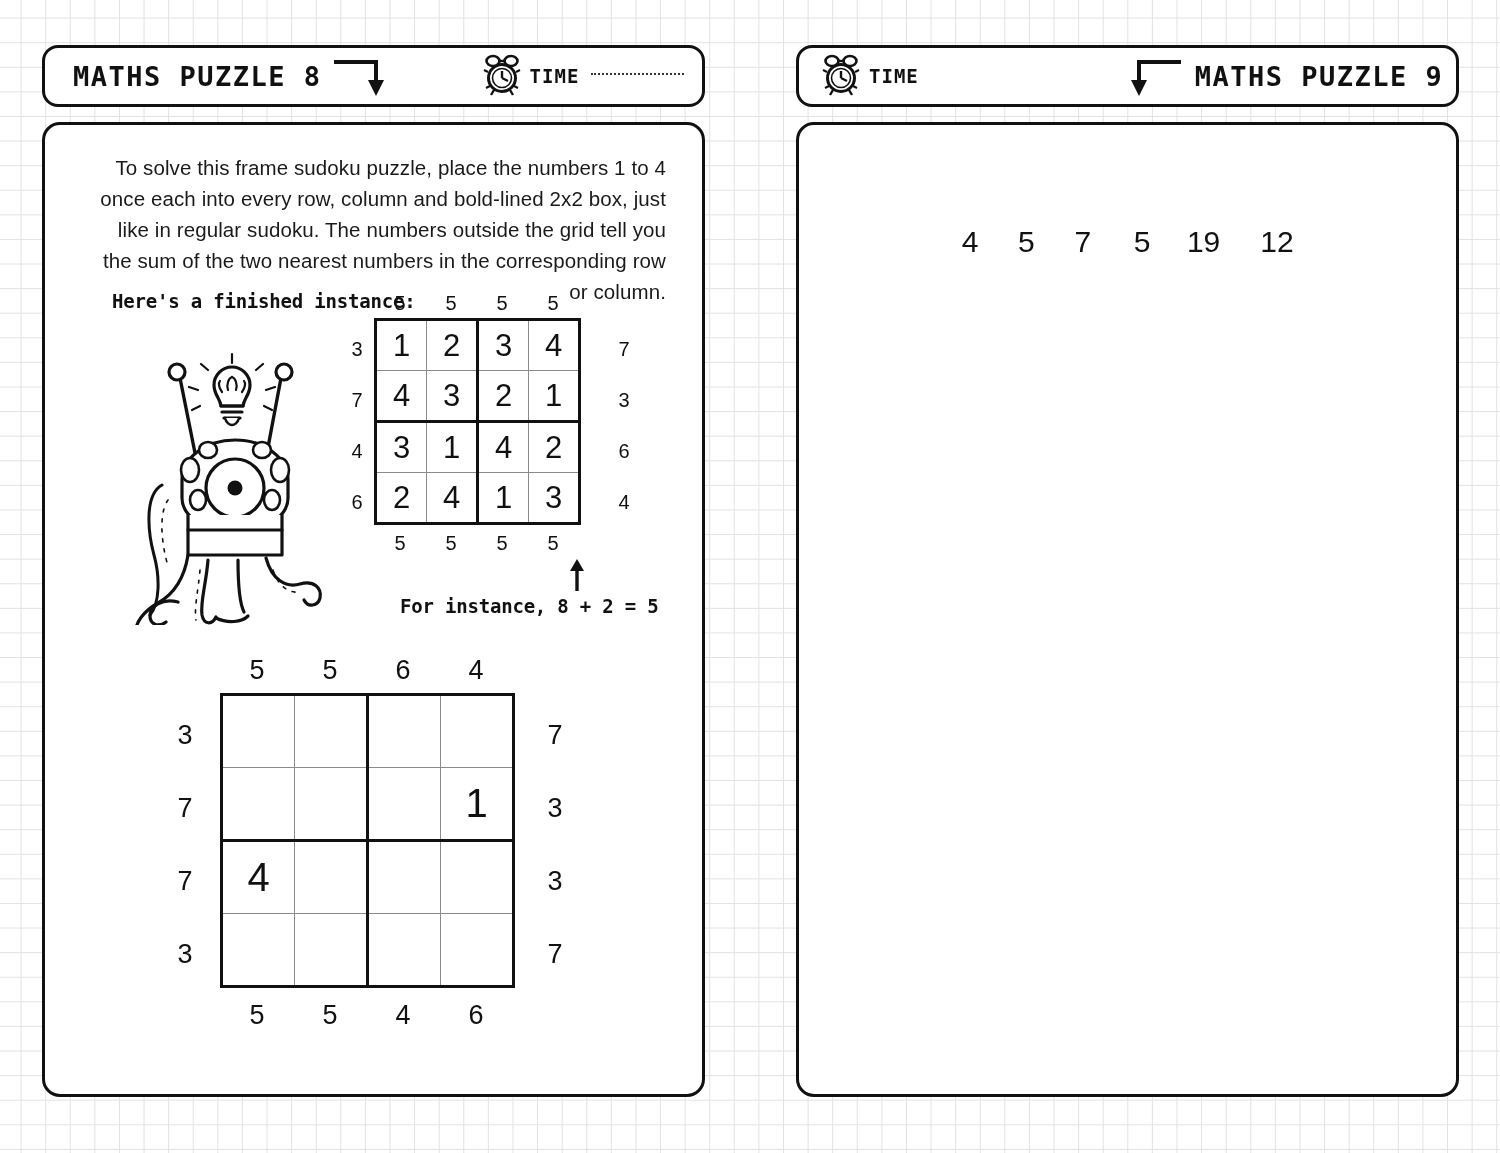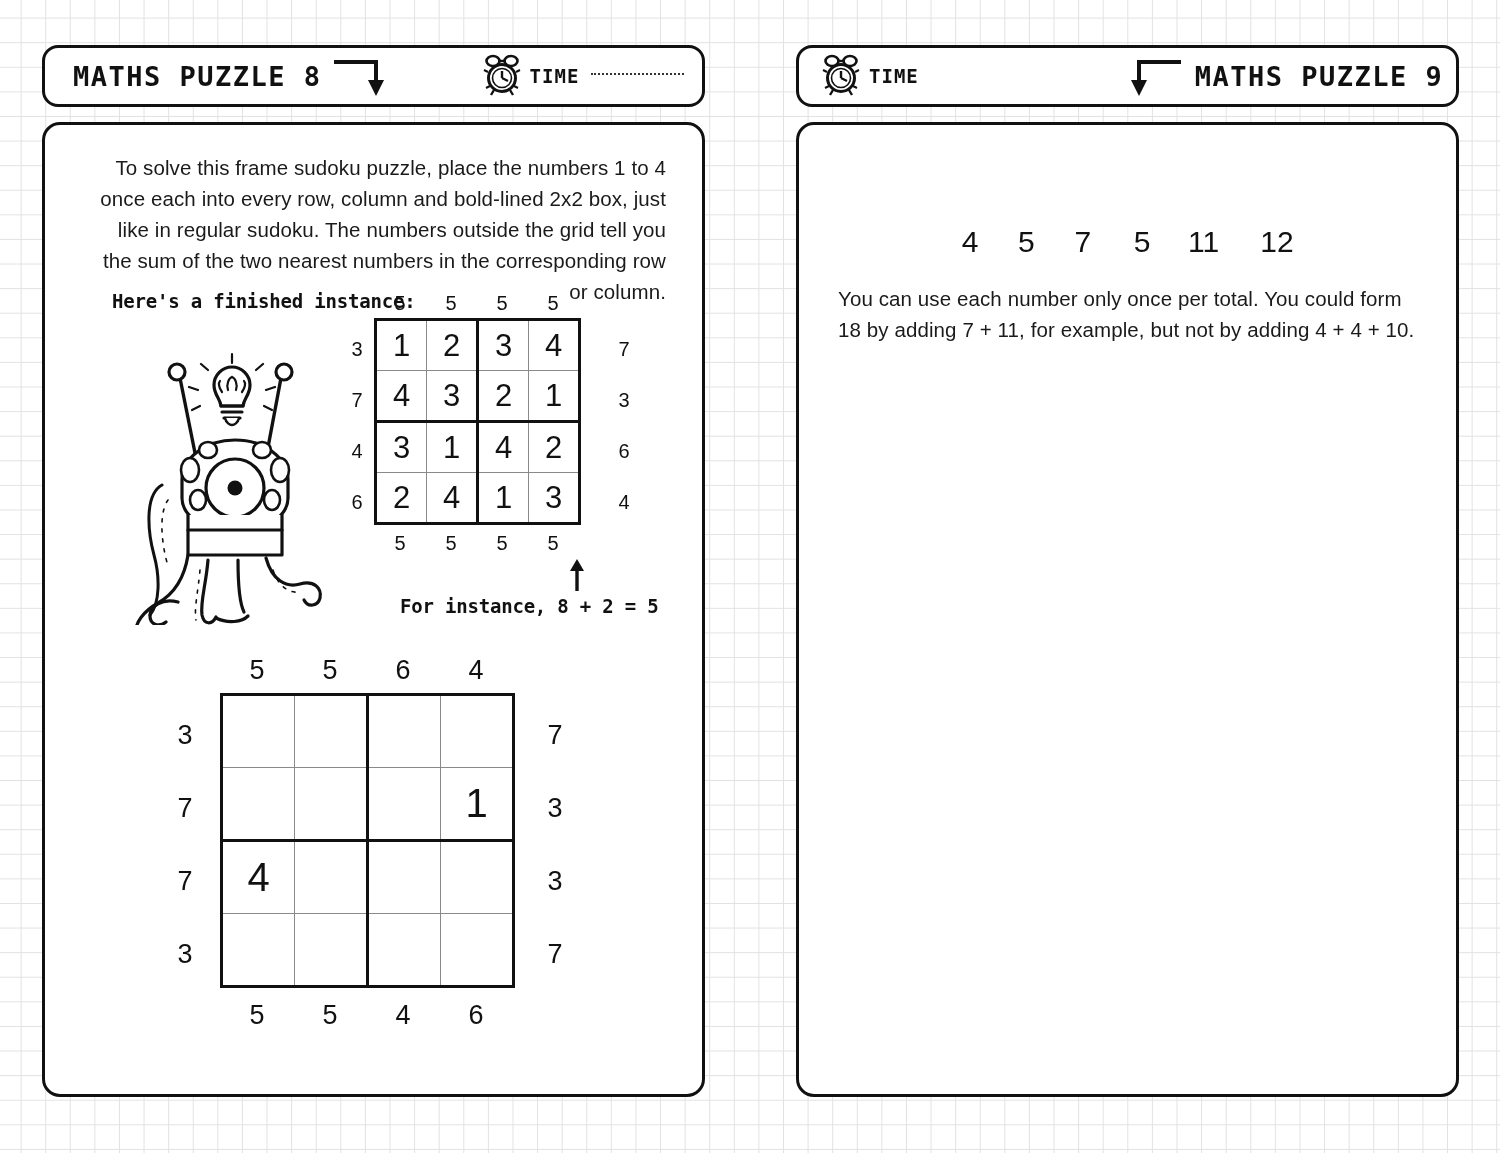--- a/index.html
+++ b/index.html
@@ -356,21 +356,20 @@
     </div>
 
     <div class="body-card" style="left:46px; top:122px; width:663px; height:975px;"></div>
 
 
     <div class="numrow" style="left:200px; top:225px; width:350px; justify-content:space-between;">
       <span style="width:40px;">4</span>
       <span style="width:40px;">5</span>
       <span style="width:40px;">7</span>
       <span style="width:46px;">5</span>
-      <span style="width:44px;">11</span>
+      <span style="width:44px;">19</span>
       <span style="width:46px;margin-left:12px;">12</span>
     </div>
 
-    <div class="ptext" style="position:absolute; left:88px; top:283px; width:582px;">You can use each number only once per total. You could form 18 by adding 7 + 11, for example, but not by adding 4 + 4 + 10.</div>
 
   </div>
 
 </div>
 
 </body></html>

